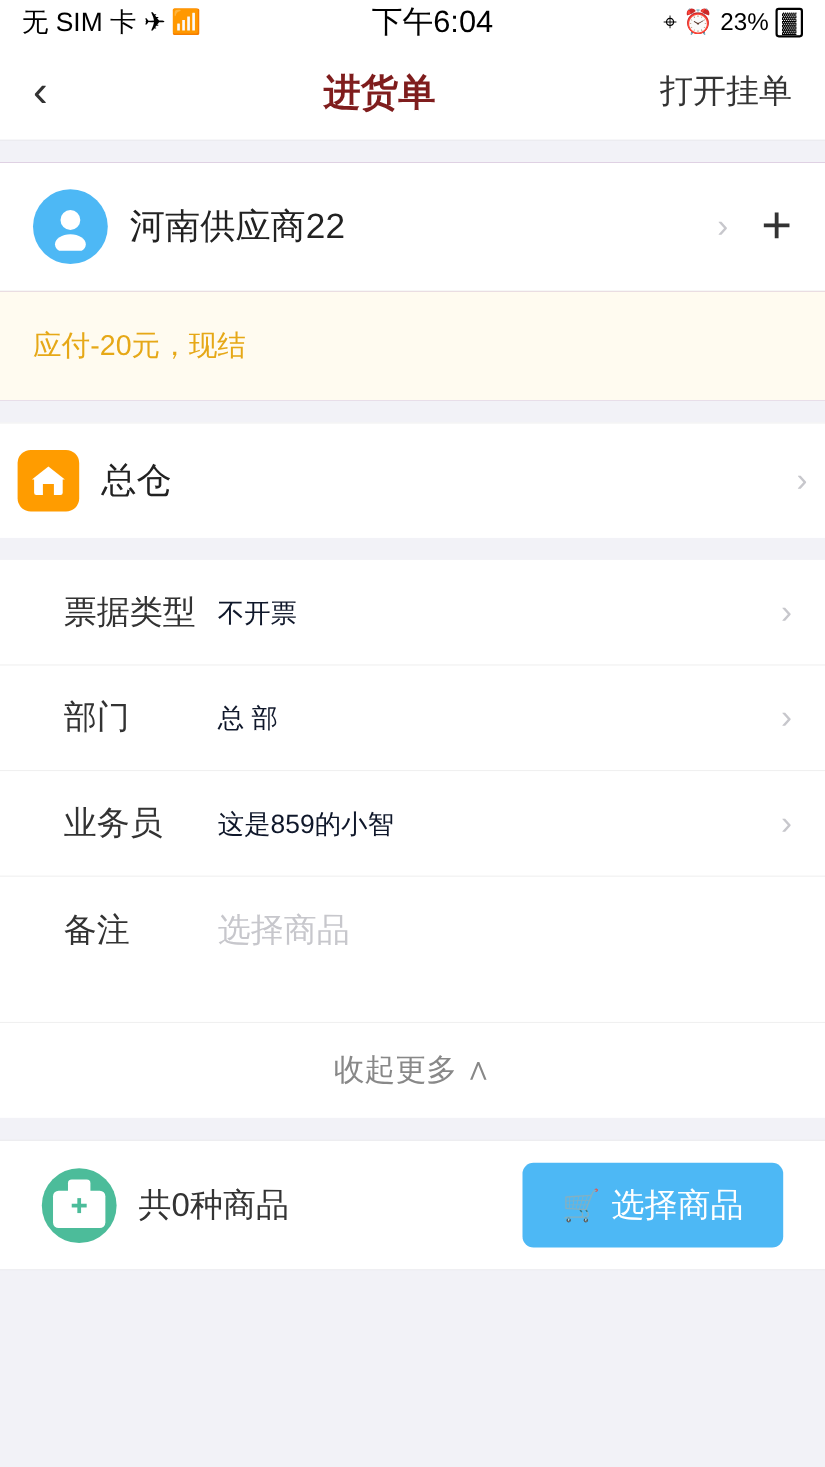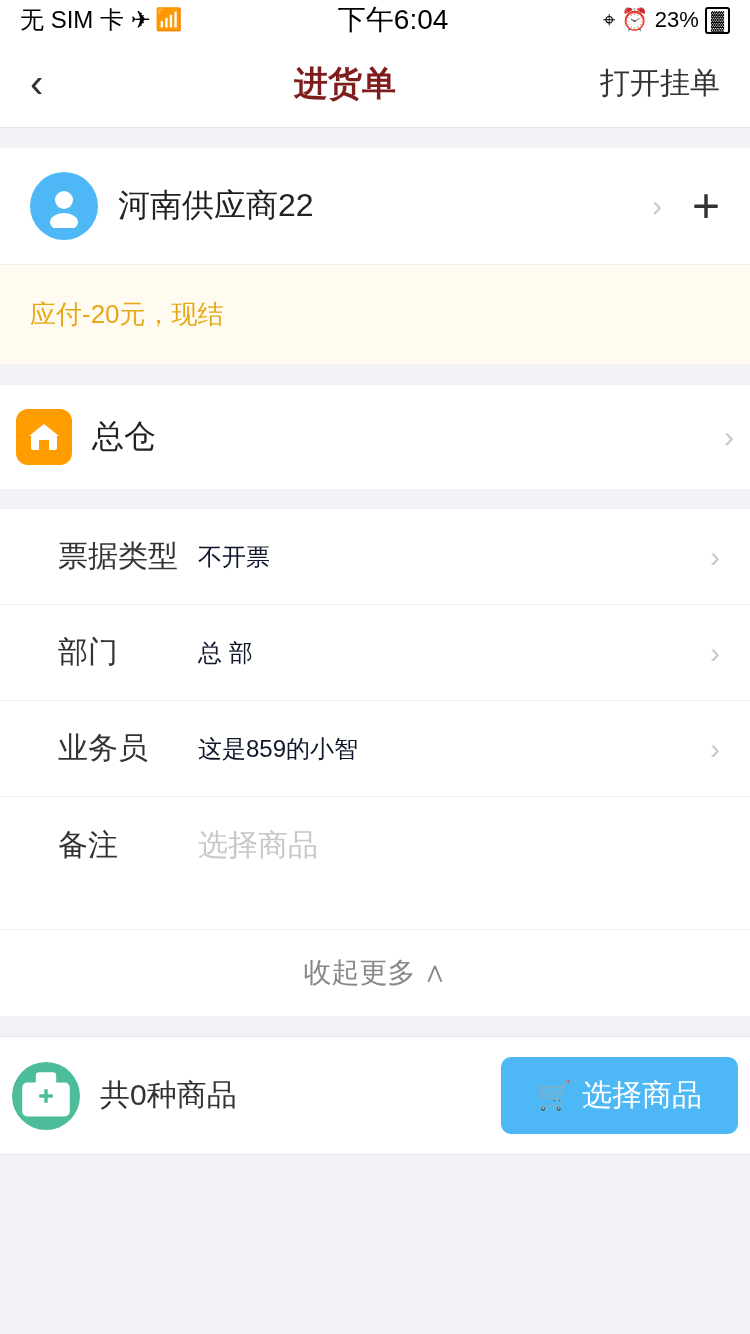--- a/index.html
+++ b/index.html
@@ -189,21 +189,21 @@
       border-top: 1px solid #f0f0f0;
       cursor: pointer;
       margin-top: 36px;
     }
 
     
     .product-bar {
       display: flex;
       align-items: center;
       background: #fff;
-      padding: 20px 12px;
+      padding: 20px 38px;
       margin-top: 20px;
       border-top: 1px solid #e5e5ea;
       border-bottom: 1px solid #e5e5ea;
     }
     .product-icon {
       width: 68px;
       height: 68px;
       border-radius: 50%;
       background: #4cbc9a;
       display: flex;

